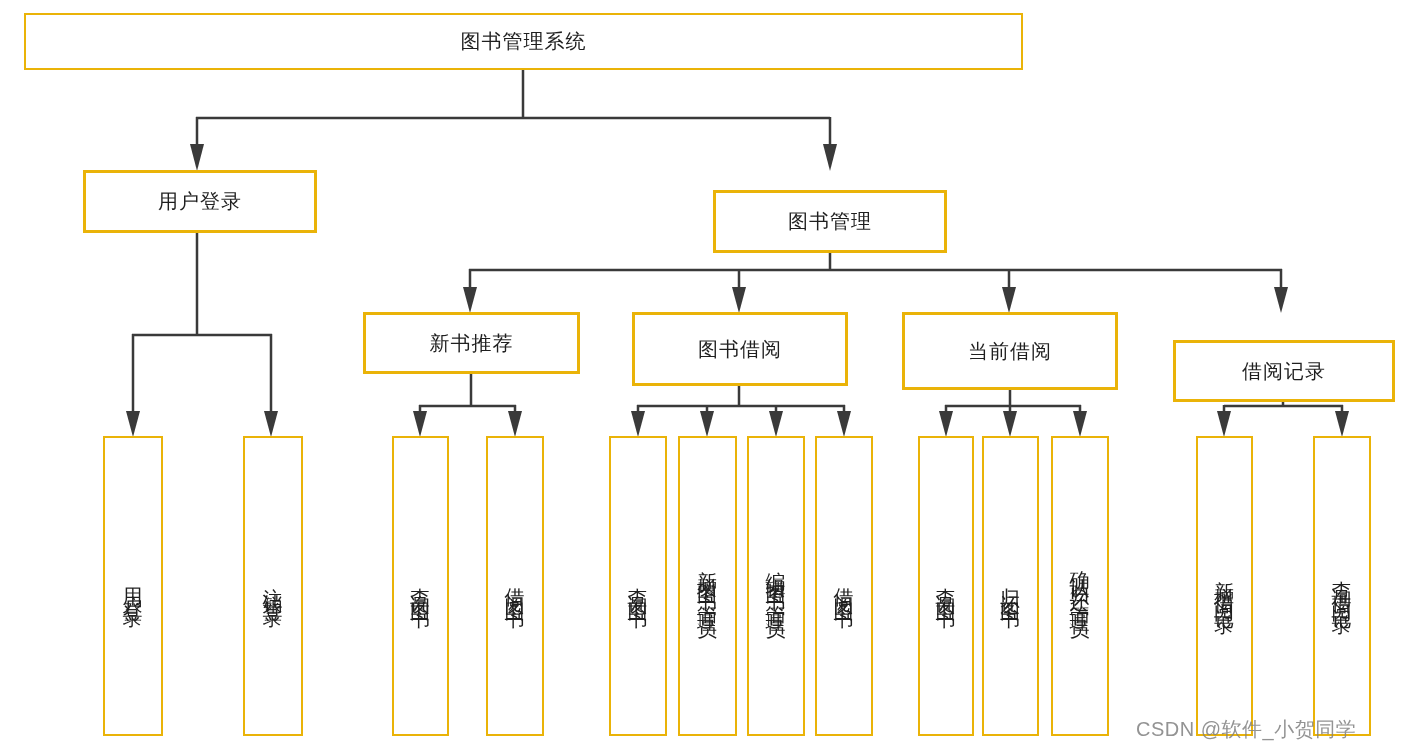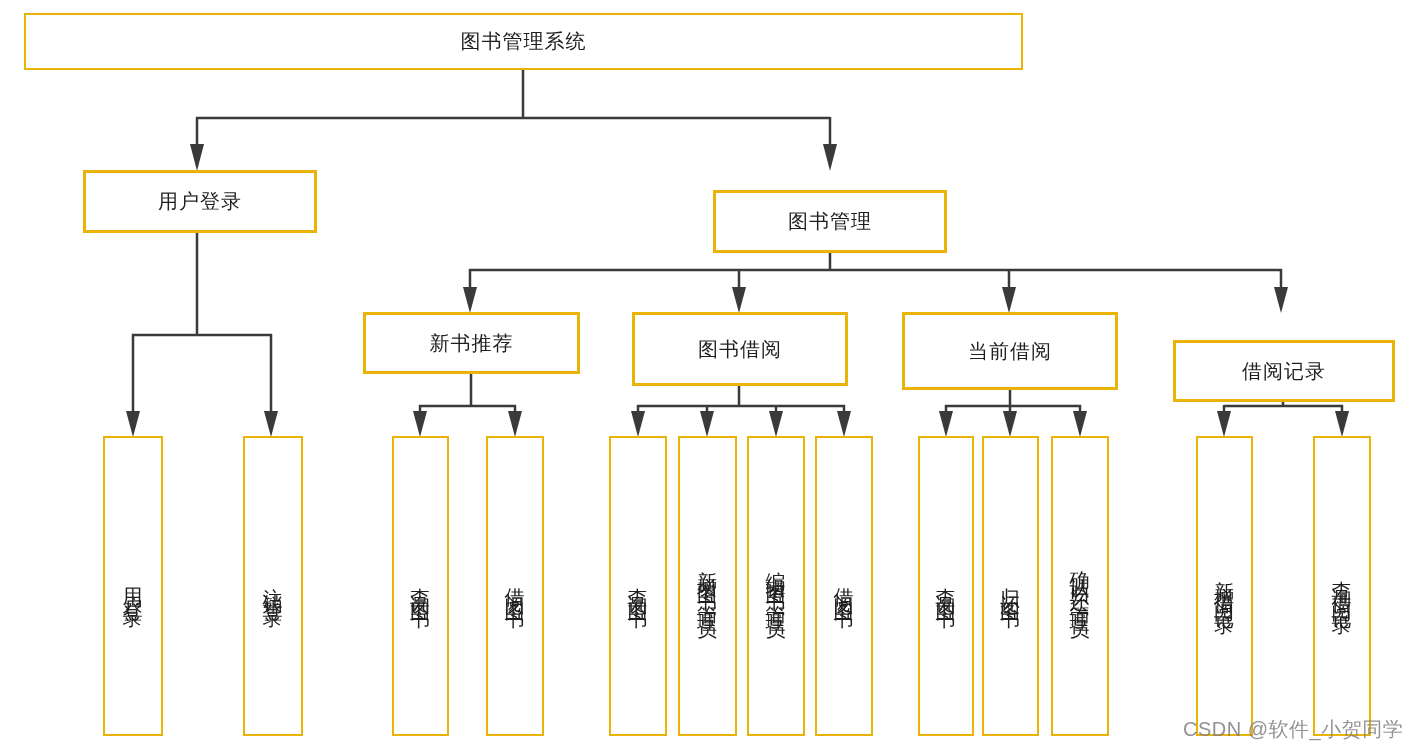--- a/index.html
+++ b/index.html
@@ -70,21 +70,21 @@
   #l-bb-add       { left: 678px;  width: 59px; }
   #l-bb-edit      { left: 747px;  width: 58px; }
   #l-bb-borrow    { left: 815px;  width: 58px; }
   #l-cb-query     { left: 918px;  width: 56px; }
   #l-cb-return    { left: 982px;  width: 57px; }
   #l-cb-confirm   { left: 1051px; width: 58px; }
   #l-br-add       { left: 1196px; width: 57px; }
   #l-br-query     { left: 1313px; width: 58px; }
   .watermark {
     position: absolute;
-    left: 1183px;
+    left: 1136px;
     top: 716px;
     font-size: 20px;
     color: rgba(128, 128, 128, 0.85);
     letter-spacing: 0.5px;
     white-space: nowrap;
   }
 </style>
 </head>
 <body>
 

